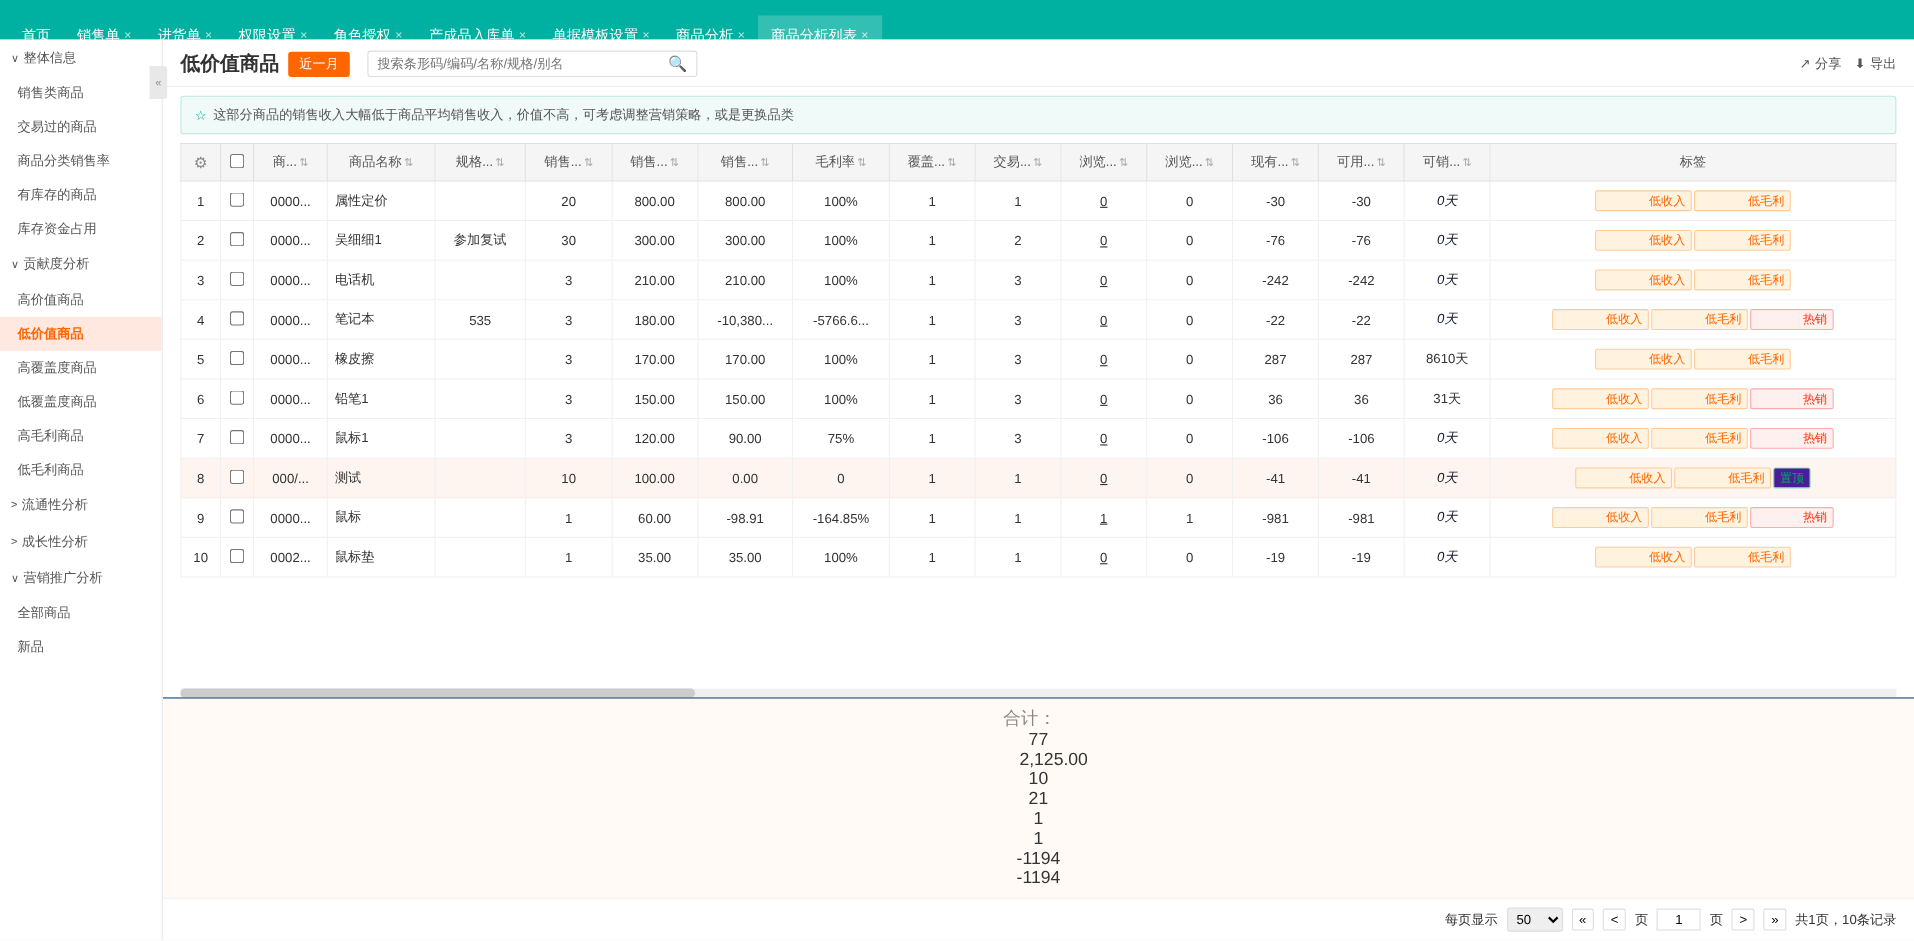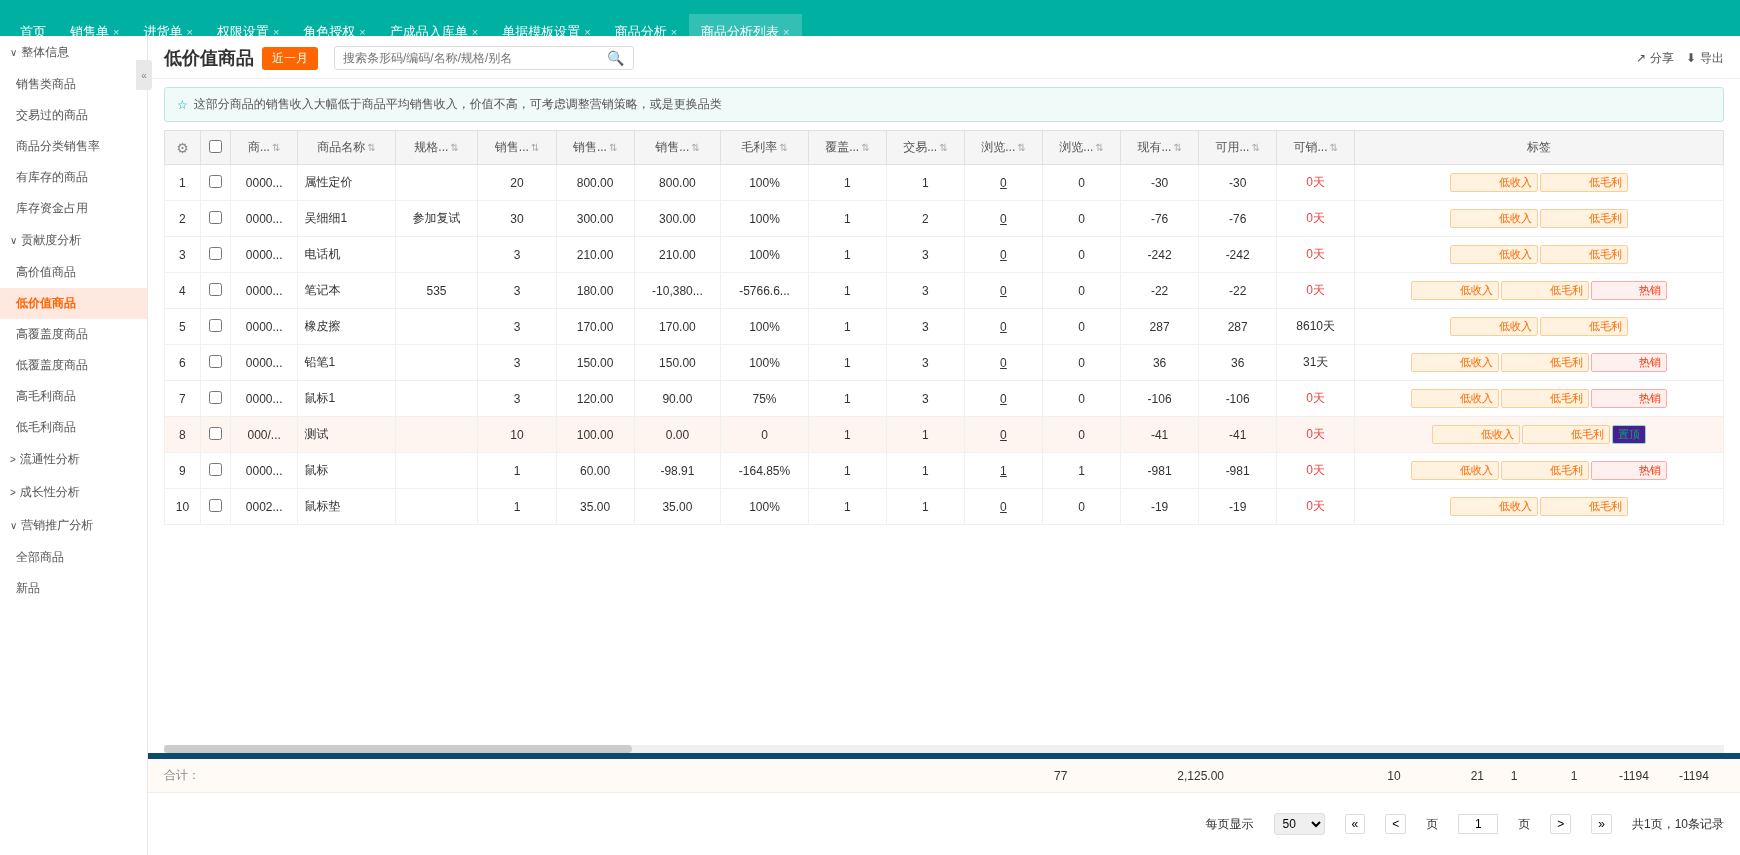--- a/index.html
+++ b/index.html
@@ -192,45 +192,46 @@
     .tag {
       display: inline-block;
       padding: 1px 5px;
       border-radius: 2px;
       font-size: 11px;
       margin: 1px;
     }
     .tag-orange { background: #fff3e0; color: #ff6600; border: 1px solid #ffcc99; padding-left: 48px; }
     .tag-red { background: #fff0f0; color: #ff3300; border: 1px solid #ffaaaa; padding-left: 47px; }
     .tag-green { background: #4c1d95; color: #00aa66; border: 1px solid #88ddbb; }
-    .text-orange { color: #ef4444; }
+    .text-orange { color: #0f172a; font-style: italic; }
     .underline { text-decoration: underline; cursor: pointer; color: #333; }
     .gear-icon { color: #888; cursor: pointer; font-size: 14px; }
     .checkbox-cell { width: 30px; }
 
     
     .footer-totals {
       background: #fffaf5;
-      border-top: 6px solid #0c4a6e;
+      border-top: 1px solid #0c4a6e;
       padding: 8px 16px;
       display: flex;
       align-items: center;
-      font-size: 12px;
+      font-size: 16px;
+      flex-direction: column;
     }
     .total-label { color: #888; margin-right: 16px; }
 
     
     .pagination {
       background: white;
       border-top: 1px solid #eee;
-      padding: 20px 16px;
+      padding: 8px 16px;
       display: flex;
       align-items: center;
       justify-content: flex-end;
-      gap: 20px;
+      gap: 8px;
       font-size: 12px;
     }
     .pagination .page-size-select {
       border: 1px solid #ddd;
       border-radius: 3px;
       padding: 2px 4px;
       font-size: 12px;
     }
     .pagination .page-nav-btn {
       border: 1px solid #ddd;
@@ -612,26 +613,26 @@
       </table>
     </div>
 
     <div class="scrollbar-area">
       <div class="scrollbar-thumb"></div>
     </div>
 
     <div class="footer-totals">
       <span class="total-label">合计：</span>
       <span style="flex:1"></span>
-      <span style="width:80px; text-align:left;">77</span>
+      <span style="width:80px; text-align:center;">77</span>
       <span style="width:90px; text-align:right;">2,125.00</span>
       <span style="width:80px; text-align:center;"></span>
       <span style="width:60px; text-align:center;"></span>
       <span style="width:60px; text-align:center;">10</span>
-      <span style="width:60px; text-align:right;">21</span>
+      <span style="width:60px; text-align:center;">21</span>
       <span style="width:60px; text-align:center;">1</span>
       <span style="width:60px; text-align:center;">1</span>
       <span style="width:60px; text-align:center;">-1194</span>
       <span style="width:60px; text-align:center;">-1194</span>
     </div>
 
     <div class="pagination">
       <span>每页显示</span>
       <select class="page-size-select">
         <option>50</option>

